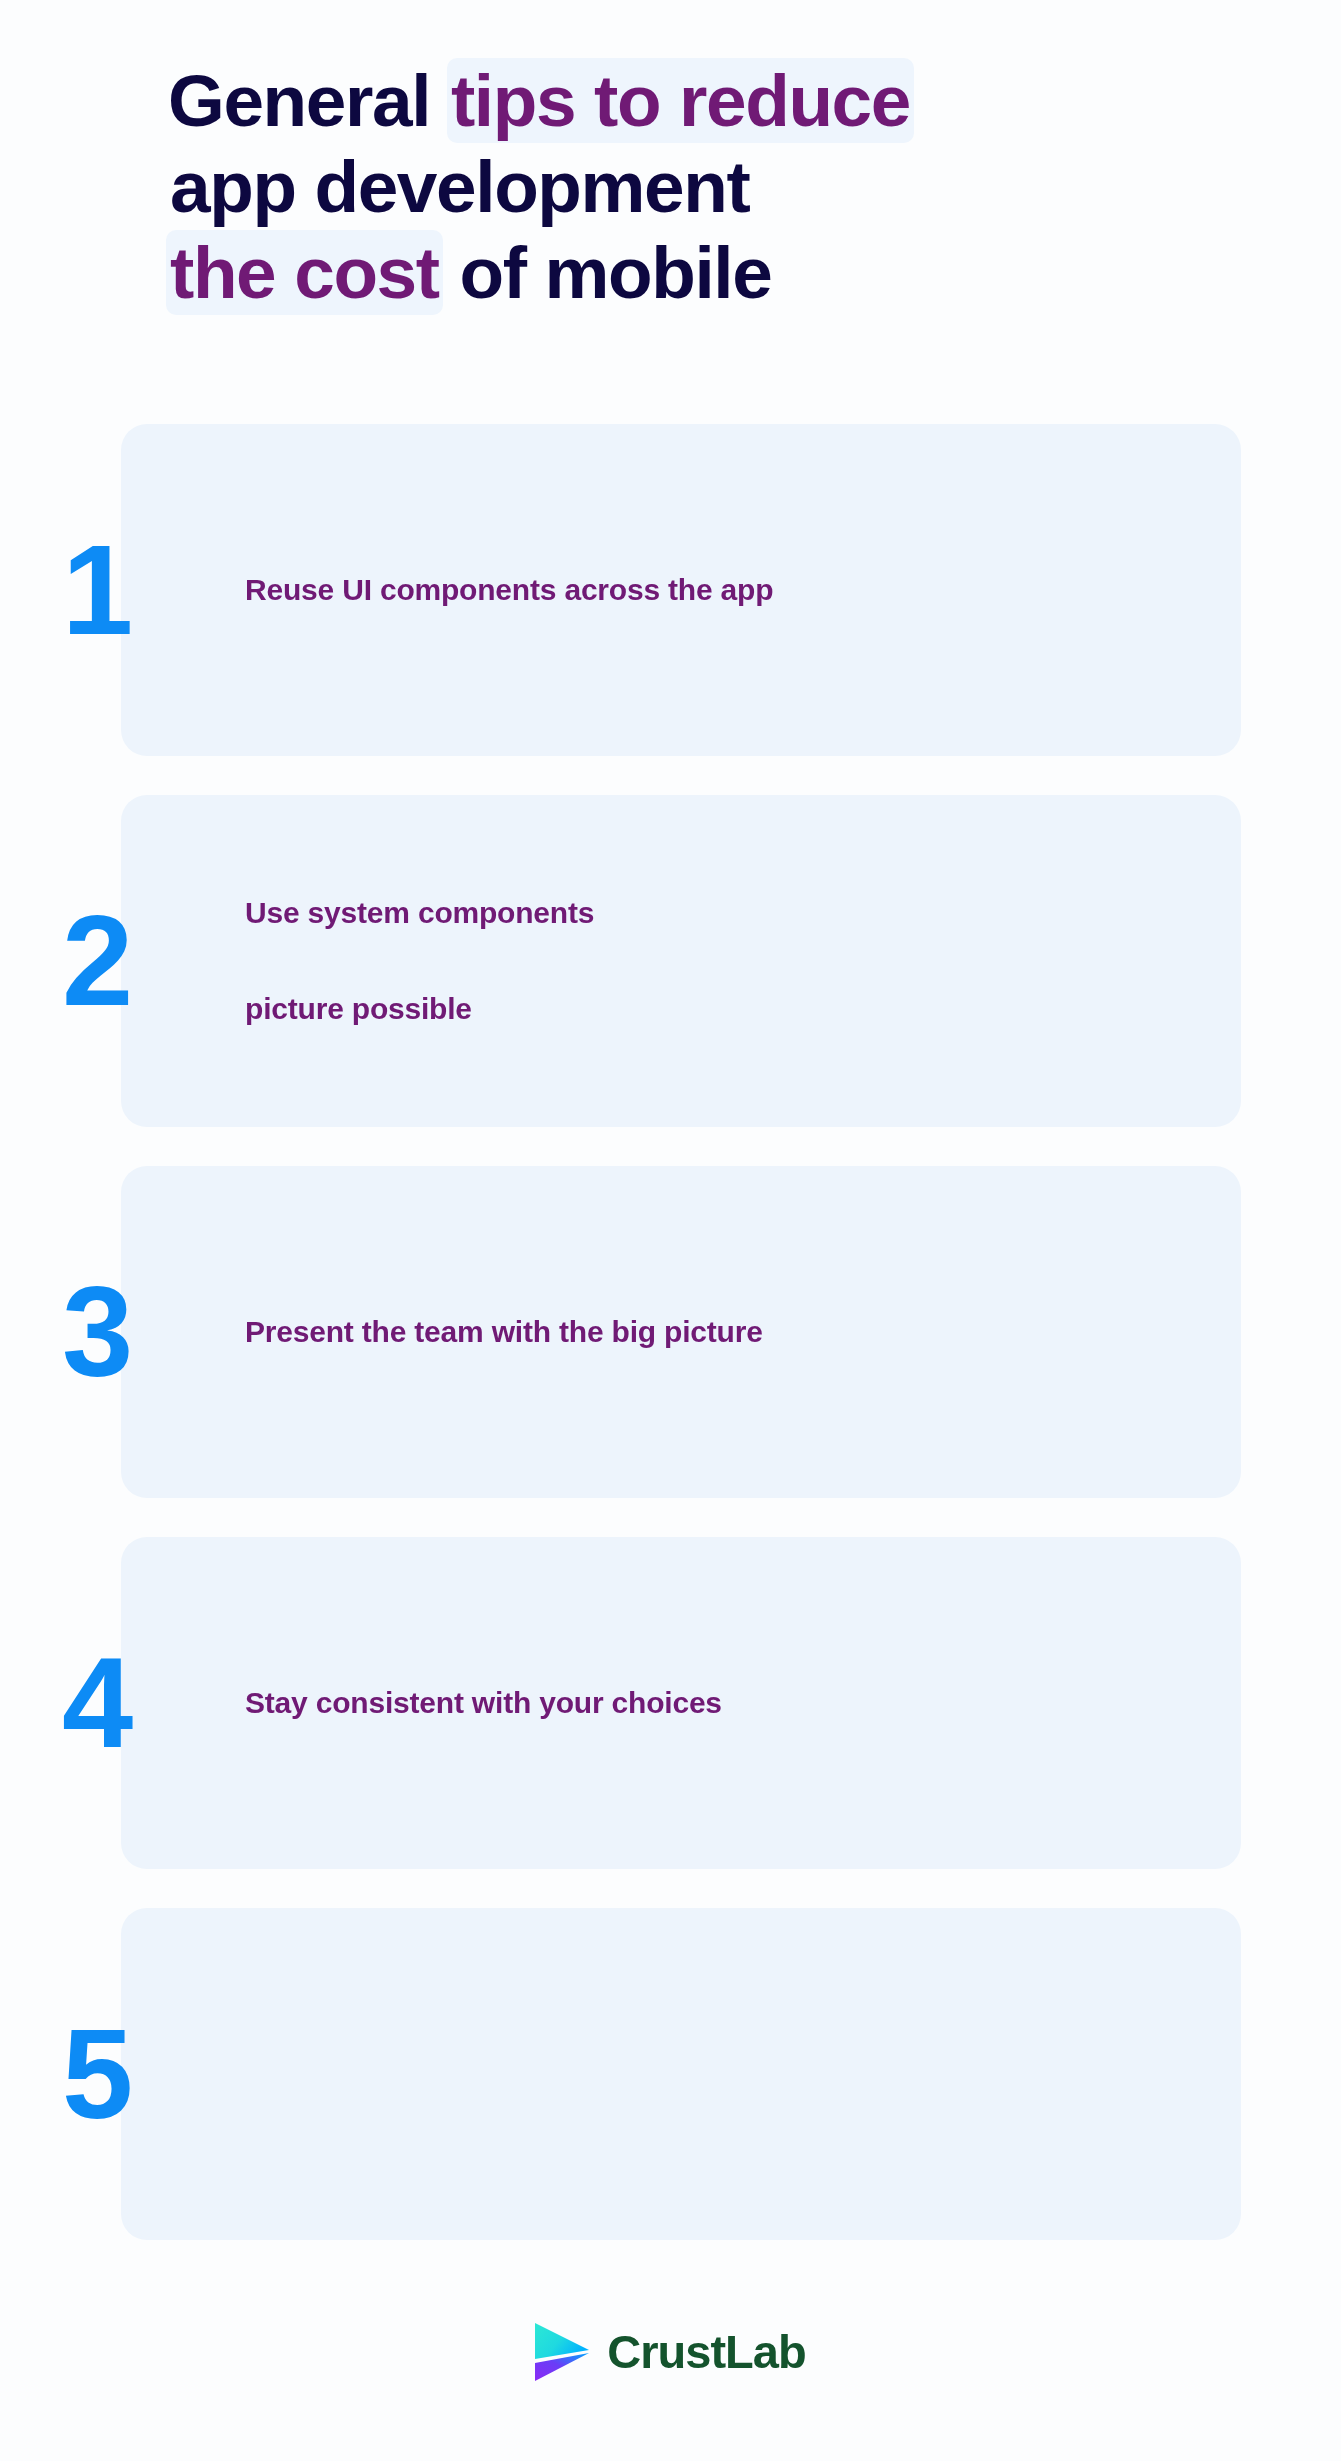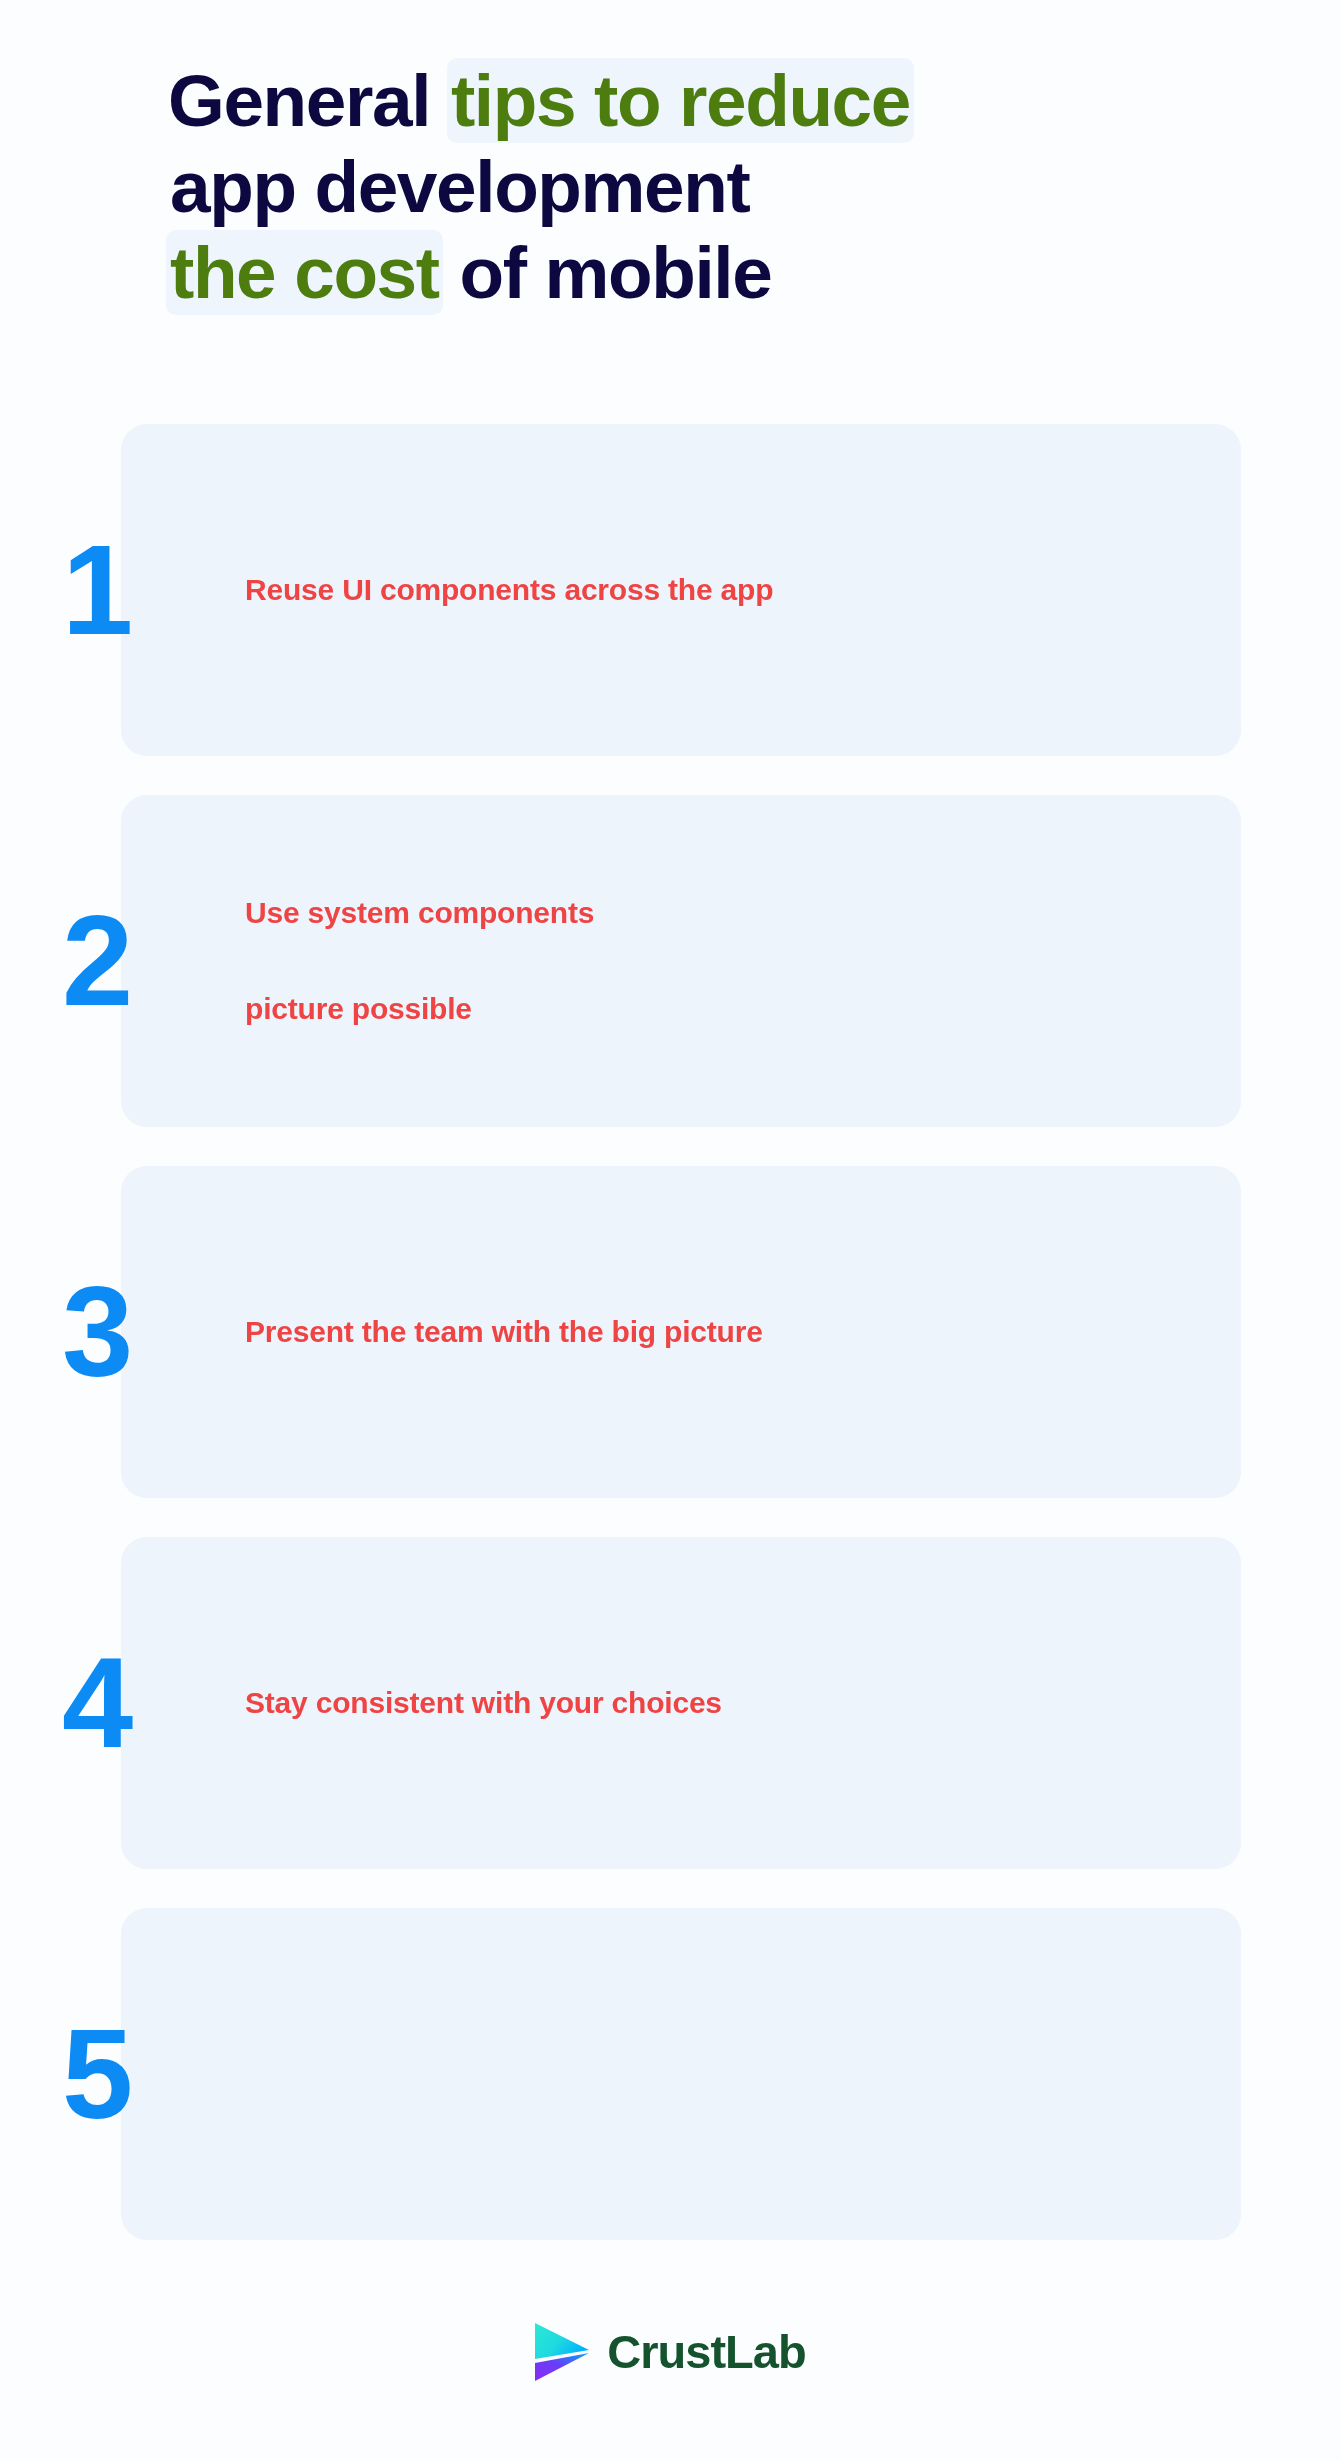--- a/index.html
+++ b/index.html
@@ -35,21 +35,21 @@
     font-weight: 800;
     letter-spacing: -1.4px;
     color: #0d0840;
     white-space: nowrap;
   }
   .title-line.l1 { padding-left: 0px; }
   .title-line.l2 { padding-left: 0px; }
   .title-line.l3 { padding-left: 2px; }
 
   .hl {
-    color: #4d7c0f;
+    color: #701a75;
     background: #eef5fd;
     border-radius: 10px;
     padding: 2px 4px;
     margin: 12px -2px;
     box-decoration-break: clone;
     -webkit-box-decoration-break: clone;
   }
 
   
   .list {
@@ -93,21 +93,21 @@
 
   .text {
     position: absolute;
     left: 245px;
     top: 50%;
     transform: translateY(-50%);
     width: 860px;
     font-size: 30px;
     line-height: 96px;
     font-weight: 700;
-    color: #ef4444;
+    color: #701a75;
     letter-spacing: -0.2px;
     z-index: 2;
   }
   .text .tline { display: block; }
 
   
   .footer {
     position: absolute;
     left: 0;
     bottom: 80px;

